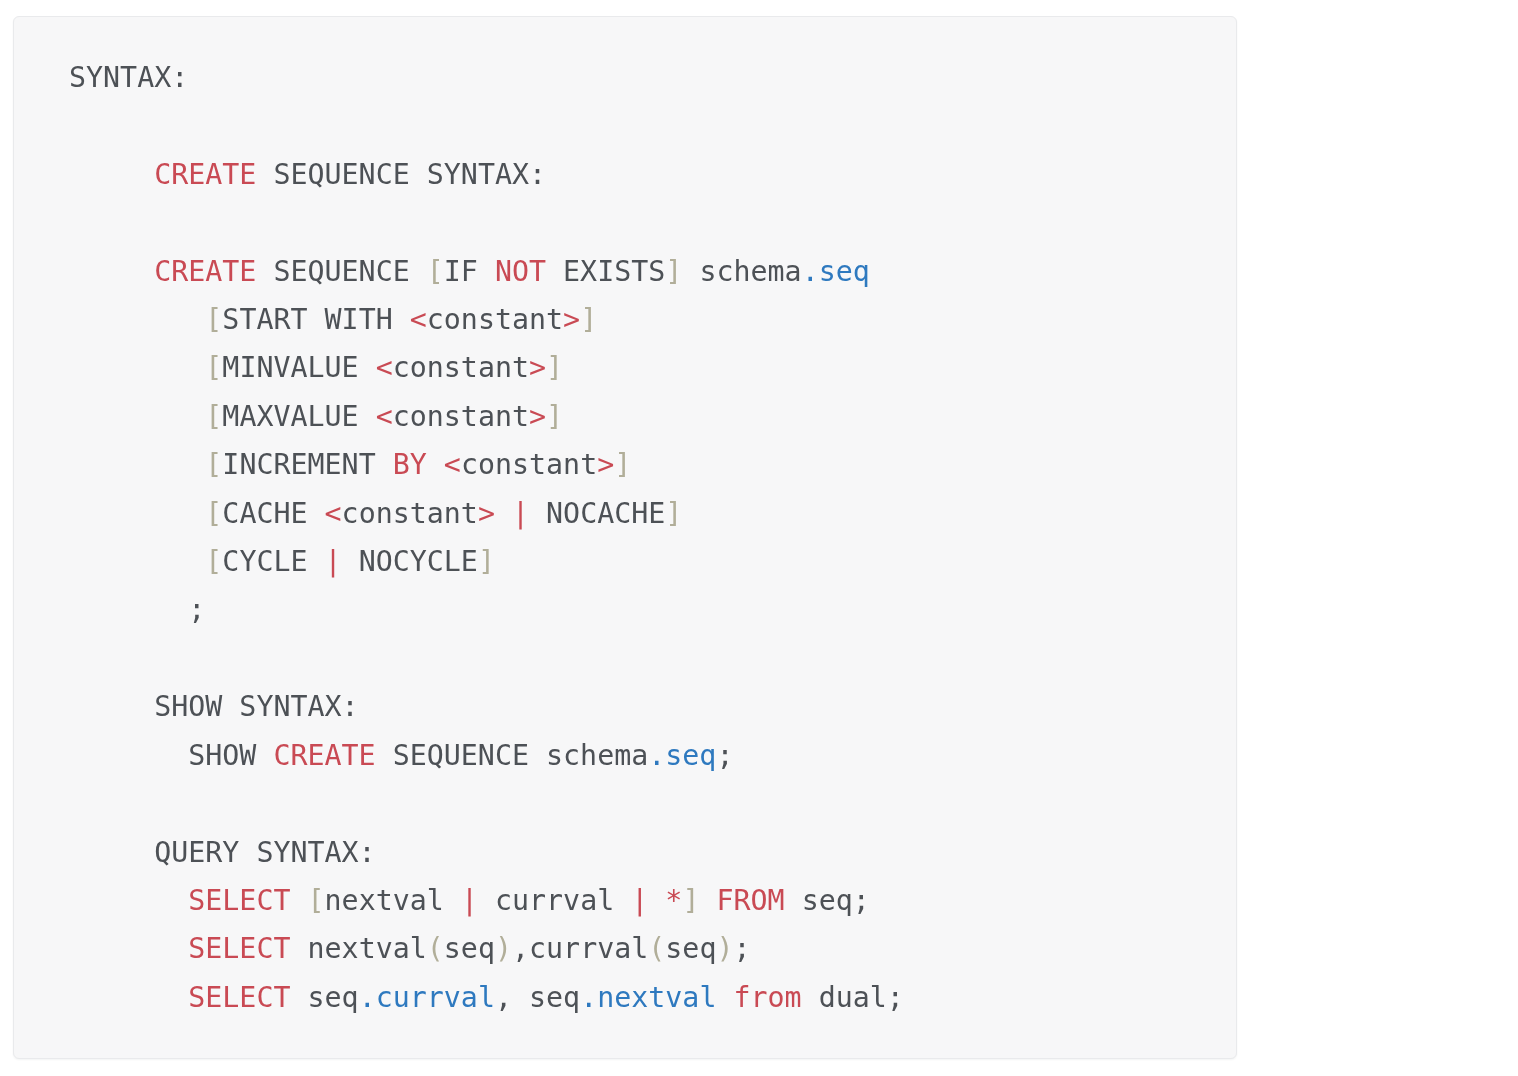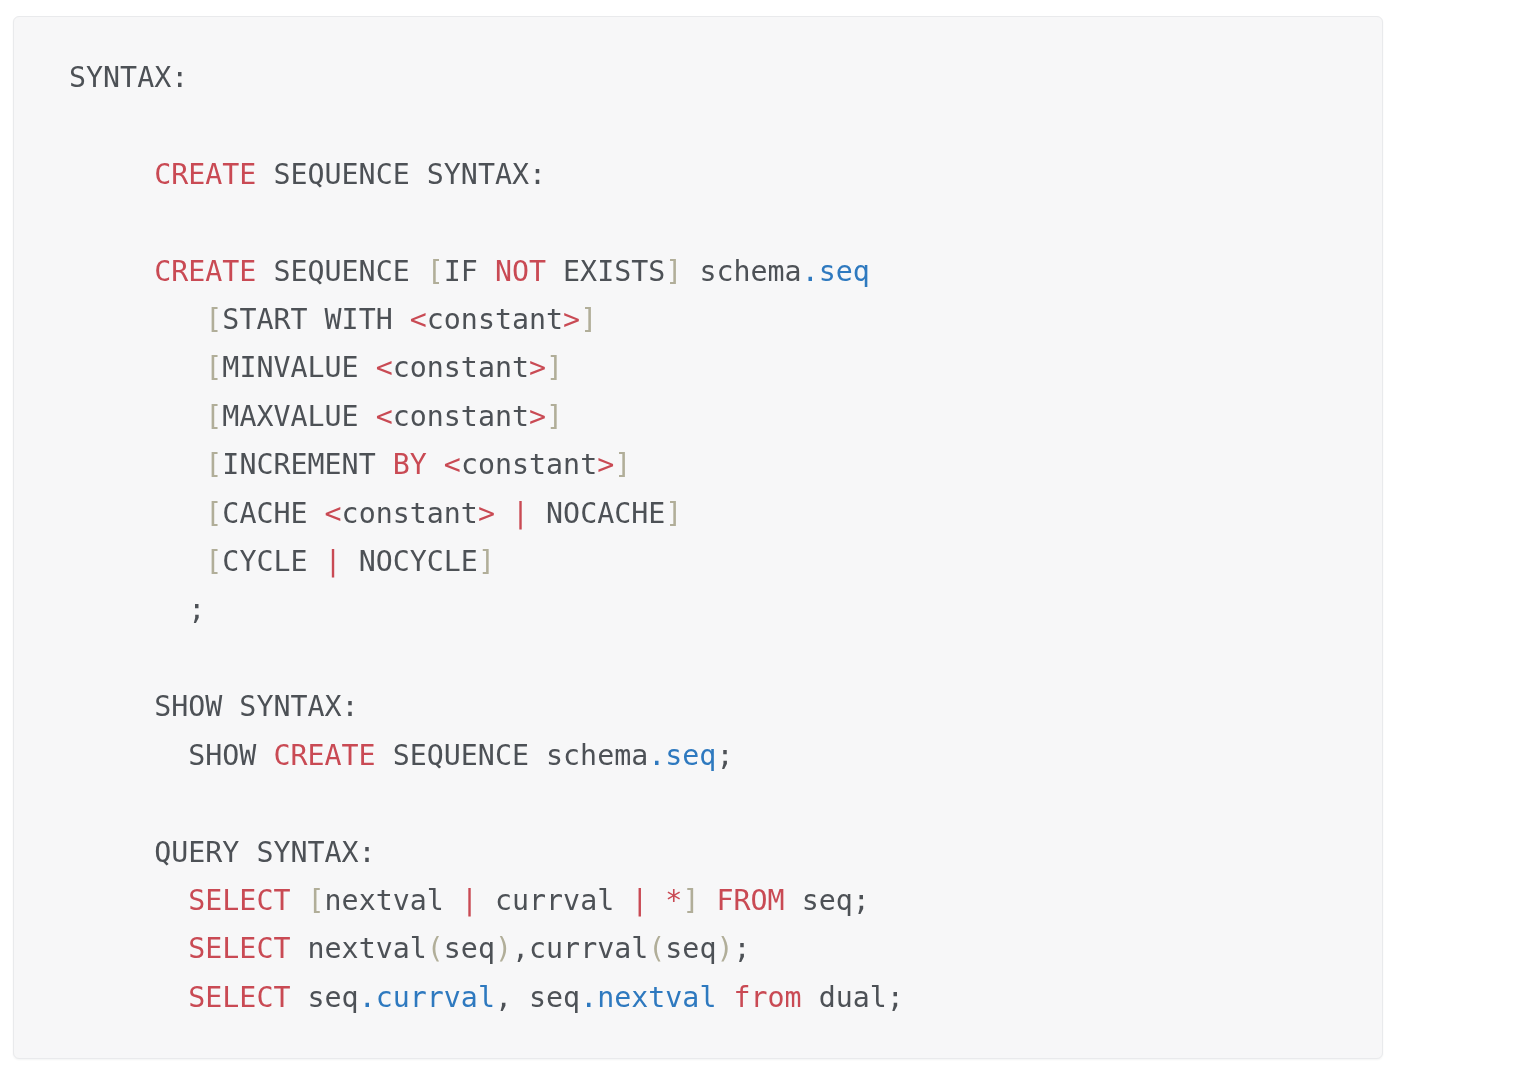--- a/index.html
+++ b/index.html
@@ -14,21 +14,21 @@
   .page {
     position: relative;
     width: 1518px;
     height: 1076px;
     background: #ffffff;
   }
   .code-card {
     position: absolute;
     left: 13px;
     top: 16px;
-    width: 1370px;
+    width: 1224px;
     height: 1043px;
     box-sizing: border-box;
     background: var(--card-bg, #f7f7f8);
     border: 1px solid var(--card-border, #e9eaec);
     border-radius: 6px;
     box-shadow: 0 1px 2px rgba(27, 31, 35, 0.05);
     overflow: hidden;
   }
   pre.code {
     margin: 0;

